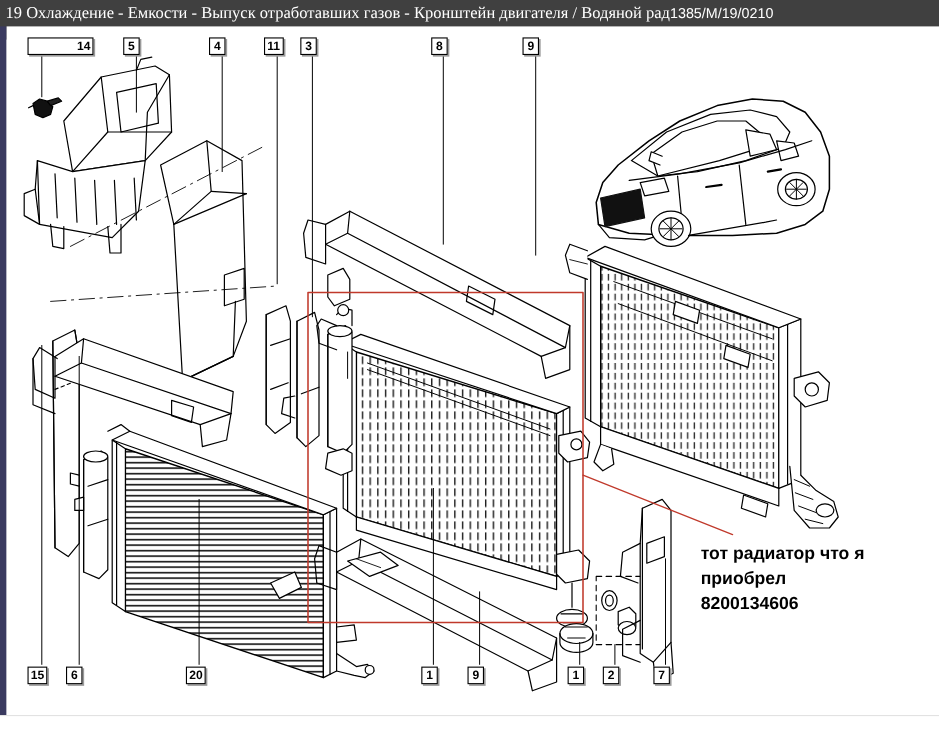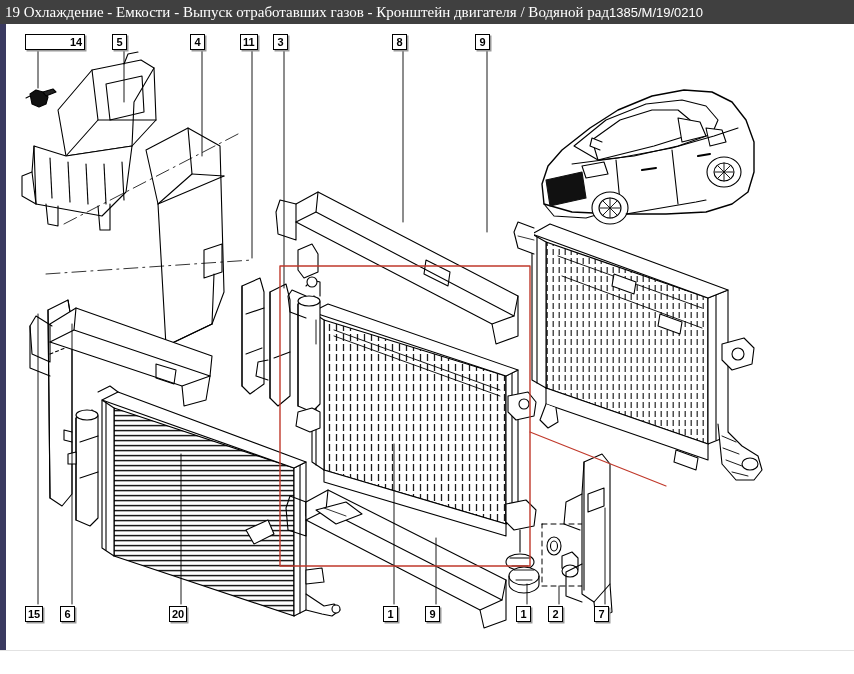--- a/index.html
+++ b/index.html
@@ -371,15 +371,18 @@
 
   <div class="callout" style="left:25px;top:606px;"><span>15</span></div>
   <div class="callout" style="left:60px;top:606px;"><span>6</span></div>
   <div class="callout" style="left:169px;top:606px;"><span>20</span></div>
   <div class="callout" style="left:383px;top:606px;"><span>1</span></div>
   <div class="callout" style="left:425px;top:606px;"><span>9</span></div>
   <div class="callout" style="left:516px;top:606px;"><span>1</span></div>
   <div class="callout" style="left:548px;top:606px;"><span>2</span></div>
   <div class="callout" style="left:594px;top:606px;"><span>7</span></div>
 
+  <div id="annotation" style="left:637px;top:492px;">тот радиатор что я
+приобрел
+8200134606</div>
 
   <div id="bottomstrip"></div>
 </div>
 
 </body></html>

